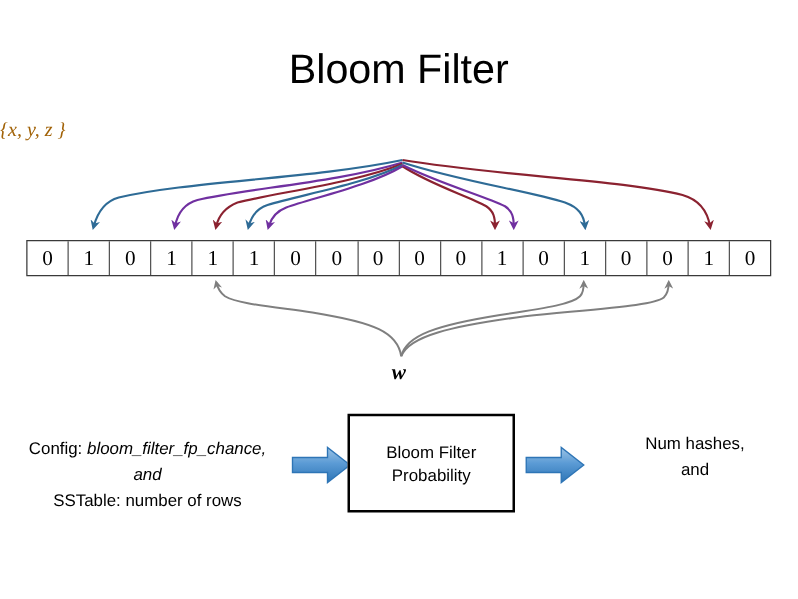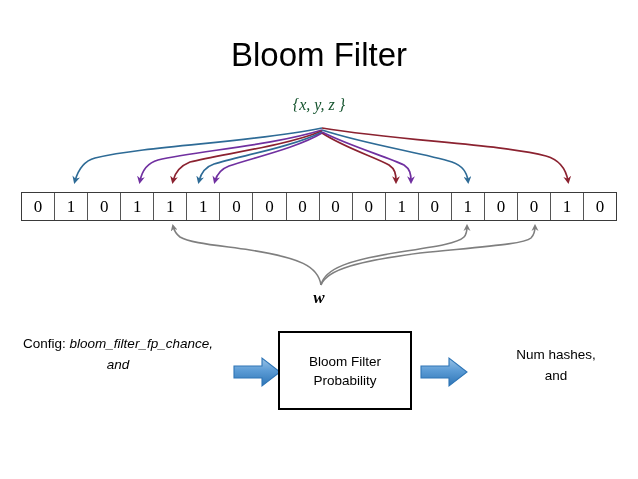--- a/index.html
+++ b/index.html
@@ -30,25 +30,25 @@
     font-size: 33px;
     font-family: "Liberation Sans", sans-serif;
     color: #000000;
     letter-spacing: 0px;
   }
   .set-label {
     position: absolute;
     left: 0;
     top: 96px;
     width: 638px;
-    text-align: center;
+    text-align: left;
     font-family: "Liberation Serif", serif;
     font-style: italic;
     font-size: 16px;
-    color: #14532d;
+    color: #a16207;
   }
   .w-label {
     position: absolute;
     left: 0;
     top: 288px;
     width: 638px;
     text-align: center;
     font-family: "Liberation Serif", serif;
     font-style: italic;
     font-weight: bold;
@@ -93,21 +93,21 @@
   .bottom-text {
     position: absolute;
     font-family: "Liberation Sans", sans-serif;
     font-size: 13.5px;
     line-height: 21px;
     color: #000000;
     text-align: center;
   }
   #config-text {
     left: 4px;
-    top: 333px;
+    top: 348px;
     width: 228px;
   }
   #config-text .ital { font-style: italic; }
   #output-text {
     left: 464px;
     top: 344px;
     width: 184px;
   }
   #calc-box {
     position: absolute;
@@ -205,20 +205,21 @@
     <g>
       <path d="M421,366 L449,366 L449,358 L467,372 L449,386 L449,378 L421,378 z" fill="url(#blkArrowGrad)" stroke="#2E75B6" stroke-width="1.1"></path>
     </g>
   </svg>
 
   <div class="w-label">w</div>
 
   <div class="bottom-text" id="config-text">
     <span>Config: </span><span class="ital">bloom_filter_fp_chance,</span><br>
     <span class="ital">and</span><br>
+    <span>SSTable: number of rows</span>
   </div>
 
   <div id="calc-box">
     <div>Bloom Filter</div>
     <div>Probability</div>
   </div>
 
   <div class="bottom-text" id="output-text">
     <span>Num hashes,</span><br>
     <span>and</span><br>

